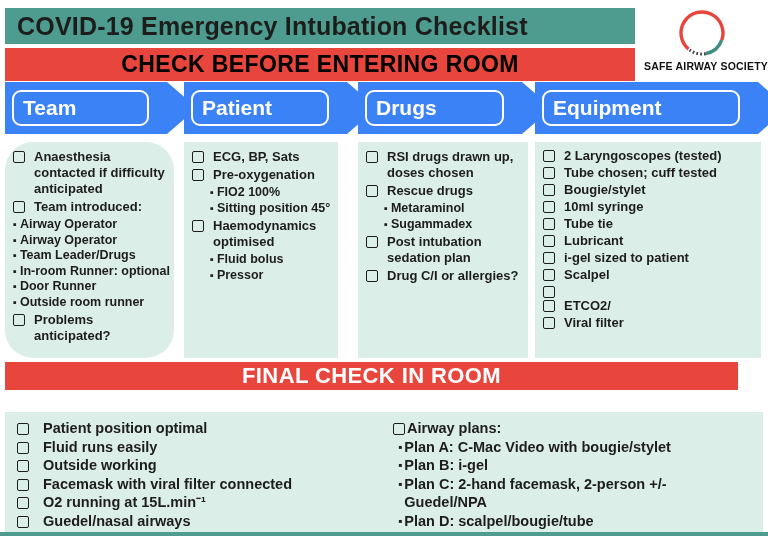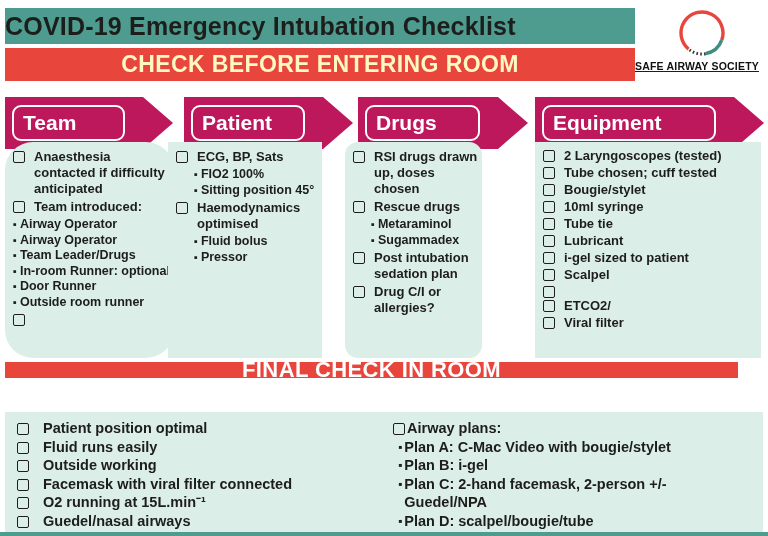--- a/index.html
+++ b/index.html
@@ -2,62 +2,62 @@
 <html><head>
 <meta charset="utf-8">
 <style>
   html,body{margin:0;padding:0;background:#fff;}
   .page{position:relative;width:768px;height:536px;background:#ffffff;overflow:hidden;
         font-family:"Liberation Sans", sans-serif;color:#1d1d1b;}
 
   
   .banner-title{position:absolute;left:5px;top:8px;width:630px;height:36px;background:#4d9c8f;
 nn                color:#fff;}
-  .banner-title{display:flex;align-items:center;box-sizing:border-box;
+  .banner-title{display:flex;align-items:center;padding-left:12px;box-sizing:border-box;
                 font-size:25px;font-weight:bold;letter-spacing:0.2px;}
   .banner-check{position:absolute;left:5px;top:48px;width:630px;height:33px;background:#e8453c;
-                color:#fef9c3;display:flex;align-items:center;justify-content:center;
+                color:#000000;display:flex;align-items:center;justify-content:center;
                 font-size:23px;font-weight:bold;letter-spacing:0.4px;}
 
   
-  .logo{position:absolute;left:635px;top:4px;width:133px;height:78px;text-align:left;text-decoration:underline;}
+  .logo{position:absolute;left:635px;top:4px;width:133px;height:78px;text-align:right;}
   .logo svg{display:block;margin:2px auto 0 auto;}
   .logo-text{font-size:10.5px;font-weight:bold;color:#111;white-space:nowrap;letter-spacing:0.2px;}
 
   
-  .arrow{position:absolute;top:97px;height:52px;background:#be185d;
-         clip-path:polygon(0 0, calc(100% - 30px) 0, 100% 50%, calc(100% - 30px) 100%, 0 100%);}
+  .arrow{position:absolute;top:82px;height:52px;background:#3b82f6;
+         clip-path:polygon(0 0, calc(100% - 30px) 0, 100% 50%, calc(100% - 30px) 100%, 0 100%);padding-left:24px;}
   .arrow-team{left:5px;width:168px;}
   .arrow-patient{left:184px;width:169px;text-align:center;}
   .arrow-drugs{left:358px;width:170px;}
   .arrow-equipment{left:535px;width:229px;}
   .label-box{position:absolute;left:7px;top:8px;height:calc(100% - 16px);width:calc(100% - 55px);
              border:2.5px solid #fff;border-radius:9px;box-sizing:border-box;
              display:flex;align-items:center;padding-left:9px;
              color:#fff;font-size:21px;font-weight:bold;}
 
   
   .panel{position:absolute;top:142px;height:216px;background:#dceee8;
          box-sizing:border-box;padding:5px 2px 4px 2px;overflow:hidden;}
   .panel-team{left:5px;width:169px;border-radius:28px;}
-  .panel-patient{left:168px;width:154px;}
-  .panel-drugs{left:345px;width:137px;border-radius:13px;}
+  .panel-patient{left:184px;width:154px;}
+  .panel-drugs{left:358px;width:170px;}
   .panel-equipment{left:535px;width:226px;}
 
   .item{display:flex;align-items:flex-start;font-weight:bold;color:#1d1d1b;}
   .item.check{font-size:13px;line-height:16px;margin:2px 0 2px 4px;}
   .item.bullet{font-size:12.5px;line-height:15.5px;margin:0 0 0 6px;}
   .ck{flex:0 0 auto;width:10px;height:10px;border:1.8px solid #1d1d1b;border-radius:2px;
       margin:2px 9px 0 2px;background:transparent;}
   .bu{flex:0 0 auto;margin-right:3px;font-size:11px;line-height:15px;}
   .indent-bullets .item.bullet{margin-left:24px;}
   .panel-equipment .item.check{margin:0.5px 0 0.5px 4px;line-height:16.5px;}
 
   
-  .banner-final{position:absolute;left:5px;top:362px;width:733px;height:16px;background:#e8453c;
+  .banner-final{position:absolute;left:5px;top:362px;width:733px;height:28px;background:#e8453c;
                 color:#fff;display:flex;align-items:center;justify-content:center;
                 font-size:22px;font-weight:bold;letter-spacing:0.4px;}
   .final-panel{position:absolute;left:5px;top:412px;width:758px;height:151px;background:#dceee8;
                box-sizing:border-box;padding:7px 0 0 6px;overflow:hidden;}
   .final-left{position:absolute;left:10px;top:7px;width:375px;}
   .final-right{position:absolute;left:388px;top:7px;width:340px;}
   .final-panel .item.check{font-size:14.5px;line-height:18.5px;margin:0 0 0 0;}
   .final-panel .item.bullet{font-size:14.5px;line-height:18.5px;margin:0;}
   .final-left .ck{margin:4px 14px 0 2px;}
   .final-right .ck{margin:4px 2px 0 0;}
@@ -142,31 +142,37 @@
 
       <div class="item bullet">
 
         <span class="bu">▪</span>
         <span class="txt">Outside room runner</span>
       </div>
 
       <div class="item check">
         <span class="ck"></span>
 
+        <span class="txt">Problems anticipated?</span>
       </div>
     </div>
 
   <div class="panel panel-patient indent-bullets">
 
       <div class="item check">
         <span class="ck"></span>
 
         <span class="txt">ECG, BP, Sats</span>
       </div>
 
+      <div class="item check">
+        <span class="ck"></span>
+
+        <span class="txt">Pre-oxygenation</span>
+      </div>
 
       <div class="item bullet">
 
         <span class="bu">▪</span>
         <span class="txt">FIO2 100%</span>
       </div>
 
       <div class="item bullet">
 
         <span class="bu">▪</span>

